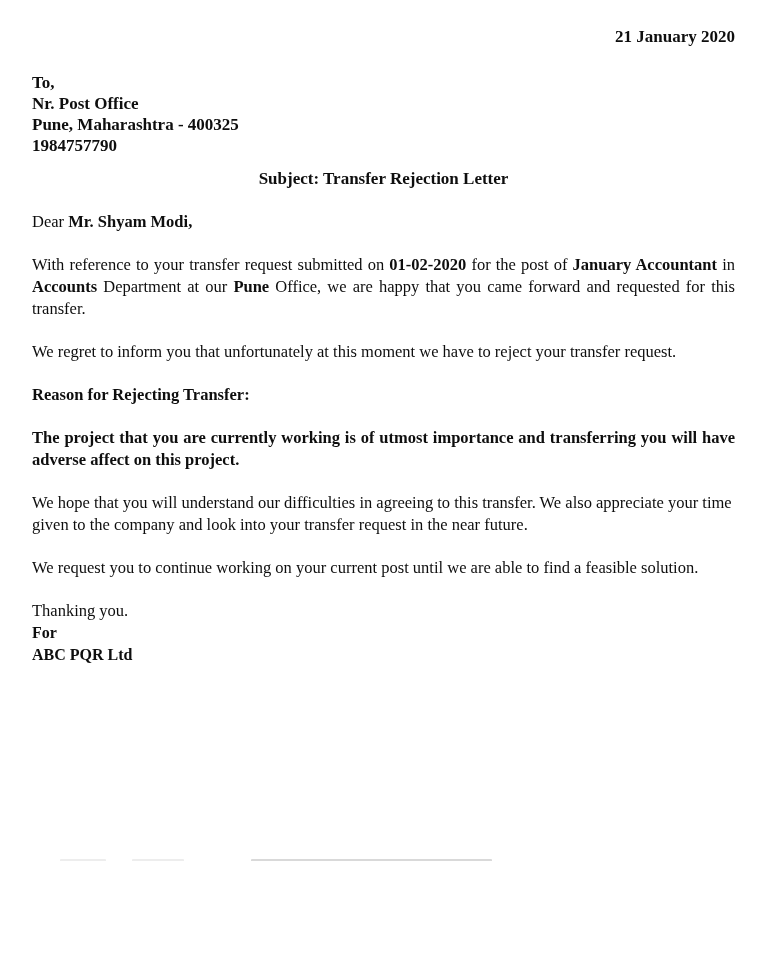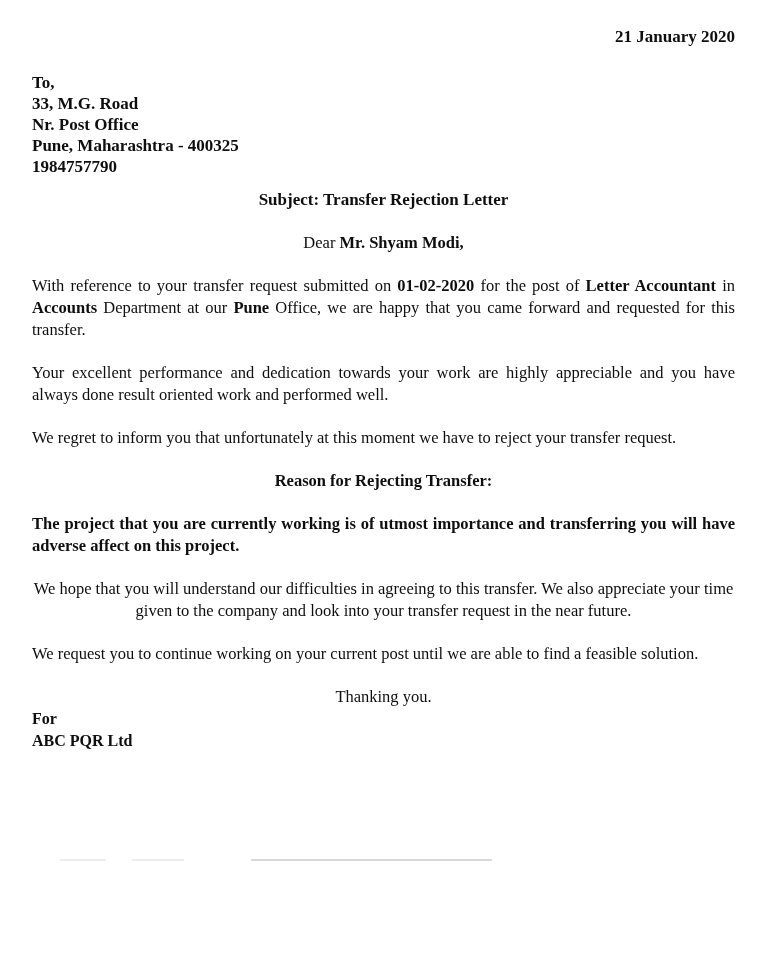--- a/index.html
+++ b/index.html
@@ -36,21 +36,21 @@
     font-size: 17px;
     line-height: 22px;
     margin-top: 12px;
   }
   p.body {
     font-size: 16.5px;
     line-height: 22px;
     margin-top: 21px;
     text-align: justify;
   }
-  p.body.left { text-align: center; }
+  p.body.left { text-align: left; }
   p.body.bold { font-weight: bold; }
   .sig-block {
     font-weight: bold;
     font-size: 16px;
     line-height: 22px;
   }
   .signer-block {
     font-weight: bold;
     font-size: 17px;
     line-height: 22px;
@@ -69,33 +69,31 @@
 </style>
 </head>
 <body>
 
 <div class="page">
 
   <div class="date-line">21 January 2020</div>
 
   <div class="recipient-block">
     <div>To,</div>
-    <div>33, M.G. Road</div>
     <div>Nr. Post Office</div>
     <div>Pune, Maharashtra - 400325</div>
     <div>1984757790</div>
   </div>
 
   <div class="subject-line">Subject: Transfer Rejection Letter</div>
 
   <p class="body left"><span>Dear </span><b>Mr. Shyam Modi,</b></p>
 
-  <p class="body"><span>With reference to your transfer request submitted on </span><b>01-02-2020</b><span> for the post of </span><b>Letter Accountant</b><span> in </span><b>Accounts</b><span> Department at our </span><b>Pune</b><span> Office, we are happy that you came forward and requested for this transfer.</span></p>
+  <p class="body"><span>With reference to your transfer request submitted on </span><b>01-02-2020</b><span> for the post of </span><b>January Accountant</b><span> in </span><b>Accounts</b><span> Department at our </span><b>Pune</b><span> Office, we are happy that you came forward and requested for this transfer.</span></p>
 
-  <p class="body">Your excellent performance and dedication towards your work are highly appreciable and you have always done result oriented work and performed well.</p>
 
   <p class="body">We regret to inform you that unfortunately at this moment we have to reject your transfer request.</p>
 
   <p class="body left bold">Reason for Rejecting Transfer:</p>
 
   <p class="body bold">The project that you are currently working is of utmost importance and transferring you will have adverse affect on this project.</p>
 
   <p class="body left">We hope that you will understand our difficulties in agreeing to this transfer. We also appreciate your time given to the company and look into your transfer request in the near future.</p>
 
   <p class="body">We request you to continue working on your current post until we are able to find a feasible solution.</p>

